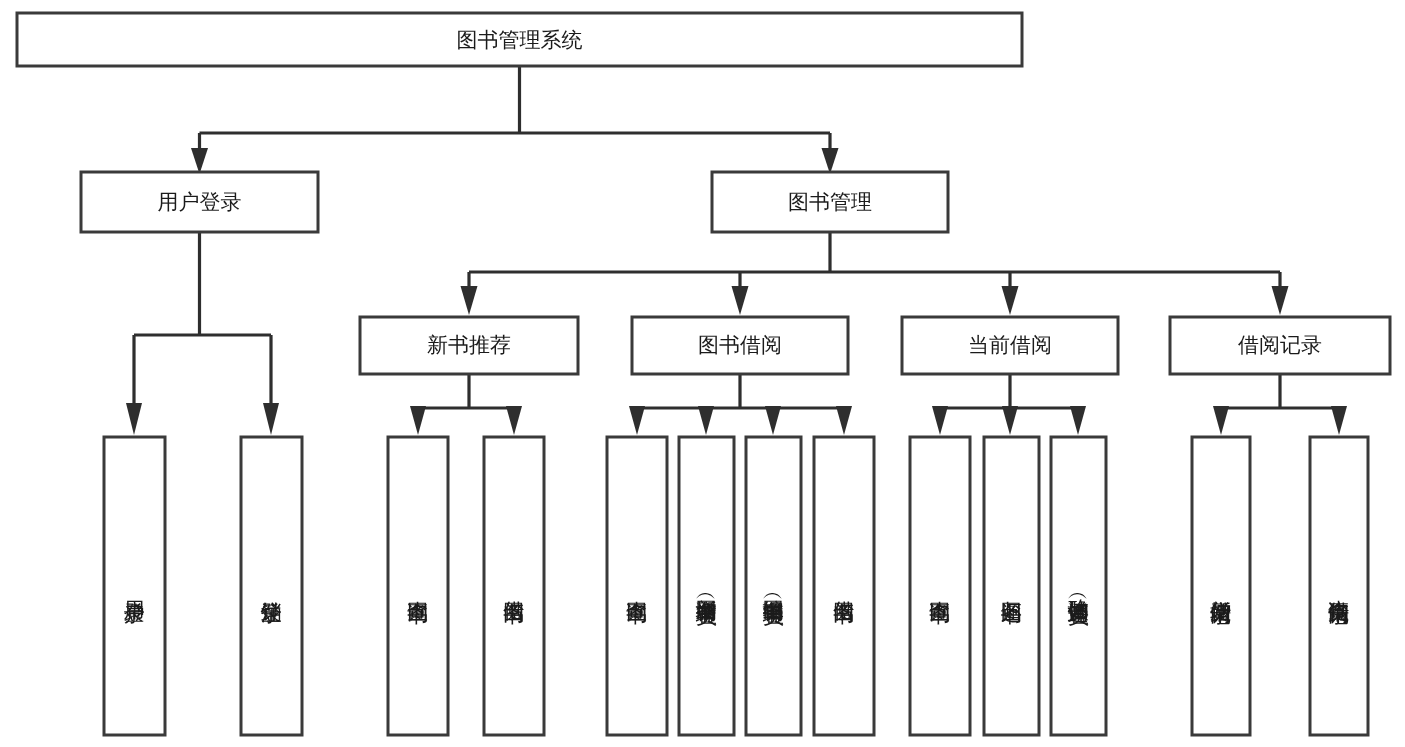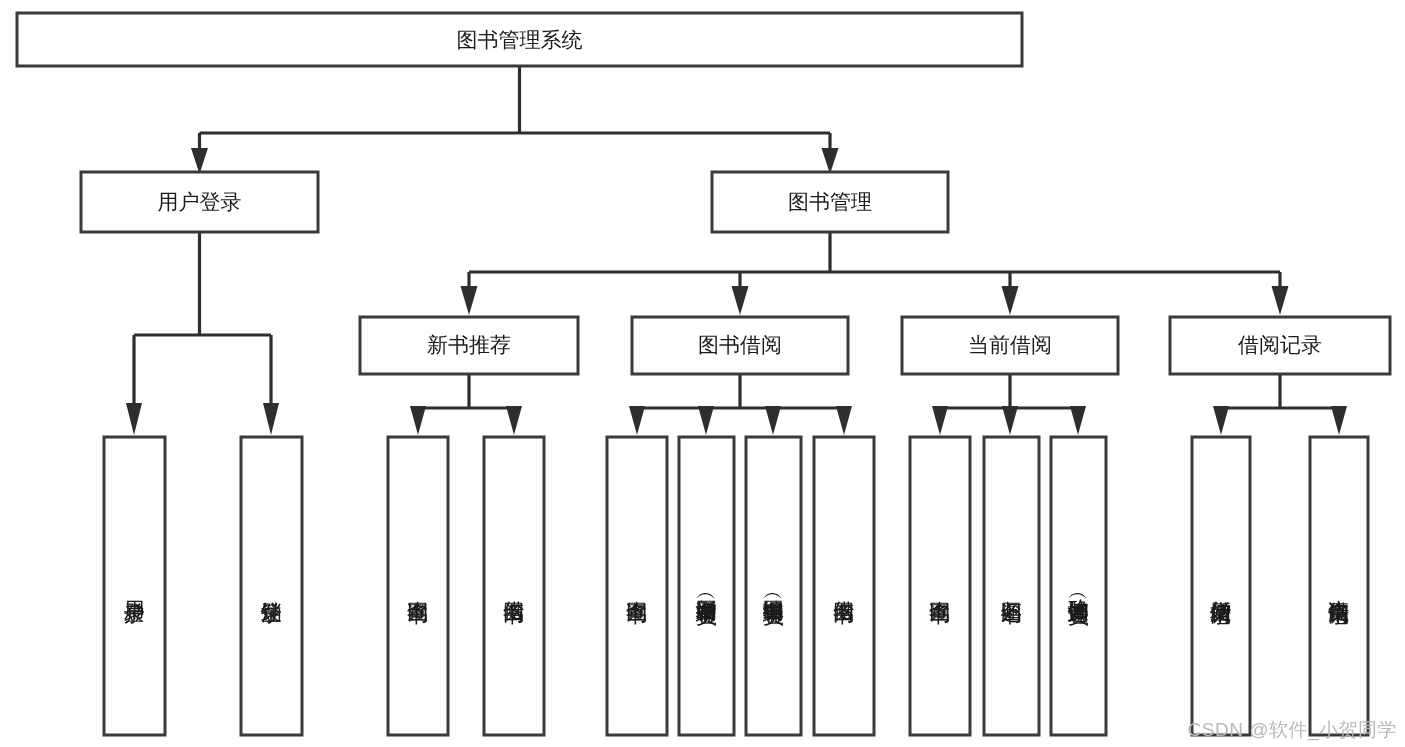--- a/index.html
+++ b/index.html
@@ -210,14 +210,13 @@
       <div class="node-label-v" style="left: 679px; top: 437px; width: 55px; height: 298px;">新增图书（管理员）</div>
       <div class="node-label-v" style="left: 746px; top: 437px; width: 55px; height: 298px;">编辑图书（管理员）</div>
       <div class="node-label-v" style="left: 814px; top: 437px; width: 60px; height: 298px;">借阅图书</div>
       <div class="node-label-v" style="left: 910px; top: 437px; width: 60px; height: 298px;">查询图书</div>
       <div class="node-label-v" style="left: 984px; top: 437px; width: 55px; height: 298px;">归还图书</div>
       <div class="node-label-v" style="left: 1051px; top: 437px; width: 55px; height: 298px;">确认归还（管理员）</div>
       <div class="node-label-v" style="left: 1192px; top: 437px; width: 58px; height: 298px;">新增借阅记录</div>
       <div class="node-label-v" style="left: 1310px; top: 437px; width: 58px; height: 298px;">查询借阅记录</div>
     </div>
 
-  <div class="watermark">CSDN @软件_小贺同学</div>
 </div>
 
 </body></html>

